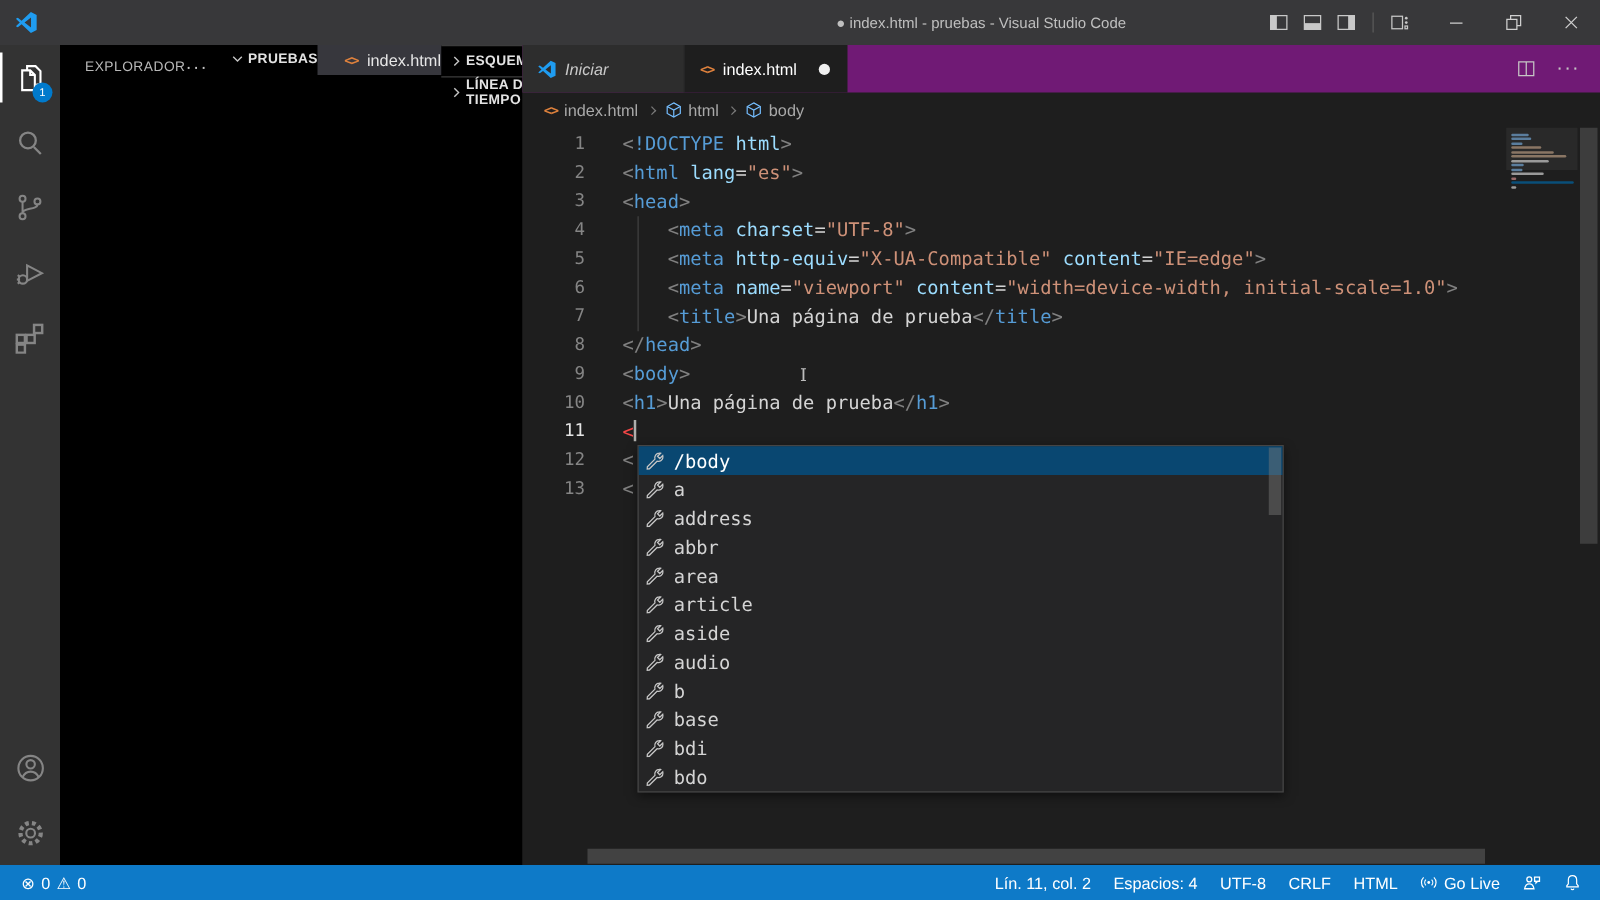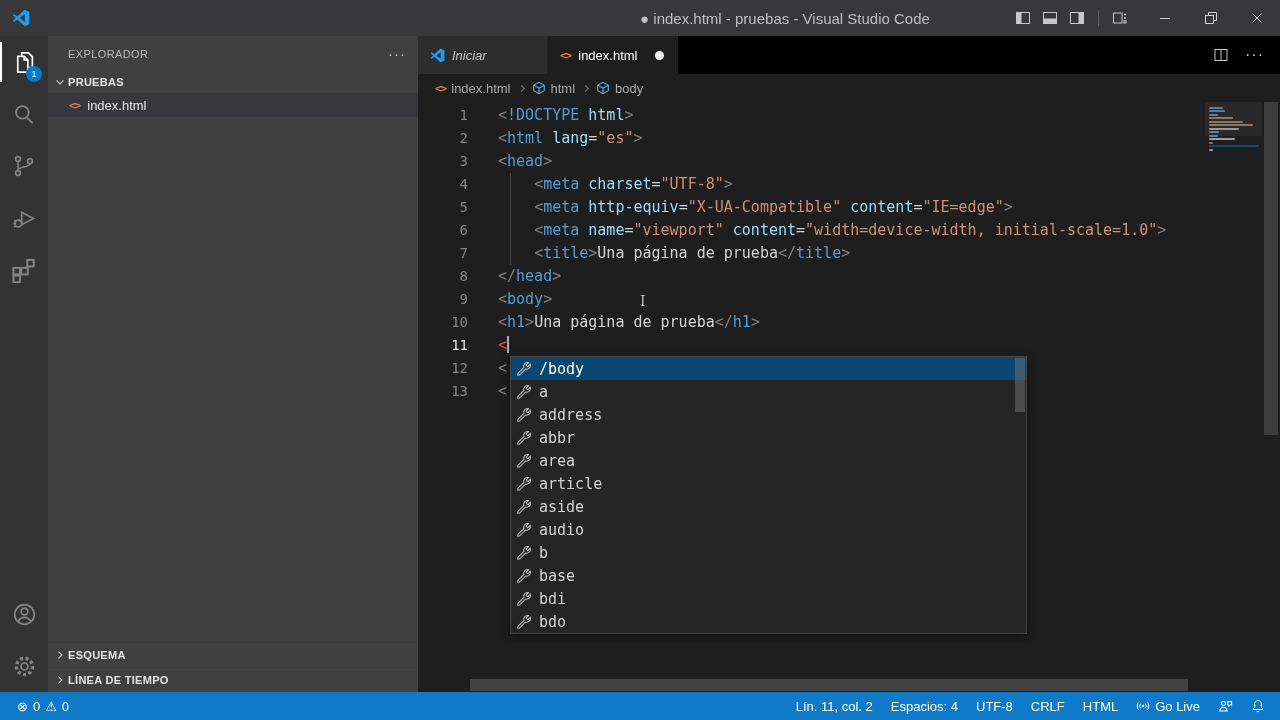--- a/index.html
+++ b/index.html
@@ -7,21 +7,21 @@
     font-family:"Liberation Sans", sans-serif; }
   .window { width:1280px; height:720px; display:flex; flex-direction:column; position:relative; }
 
   
   .titlebar { height:36px; background:#38383a; display:flex; align-items:center;
     color:#cccccc; font-size:13px; flex:none; position:relative; }
   .vscode-logo { width:18px; height:18px; margin:0 10px 0 12px; flex:none; }
   .menubar { display:flex; align-items:center; height:100%; }
   .menu-item { padding:0 9px; height:100%; display:flex; align-items:center; cursor:default; }
   .window-title { position:absolute; left:290px; right:0; text-align:center; color:#bfbfbf;
-    pointer-events:none; font-size:15px; }
+    pointer-events:none; font-size:12px; }
   .titlebar-right { margin-left:auto; display:flex; align-items:center; height:100%; }
   .layout-icons { display:flex; align-items:center; gap:11px; margin-right:14px; color:#c8c8c8; }
   .layout-icons .sep { width:1px; height:16px; background:#5a5a5a; margin:0 2px; }
   .win-btn { width:46px; height:100%; display:flex; align-items:center; justify-content:center;
     color:#cfcfcf; }
   .win-btn svg { display:block; }
 
   
   .main { flex:1; display:flex; min-height:0; }
 
@@ -30,38 +30,38 @@
     align-items:stretch; flex:none; }
   .ab-item { height:52px; display:flex; align-items:center; justify-content:center;
     color:#858585; position:relative; }
   .ab-item.active { color:#ffffff; }
   .ab-item.active::before { content:""; position:absolute; left:0; top:6px; bottom:6px; width:2px; background:#ffffff; }
   .ab-spacer { flex:1; }
   .ab-badge { position:absolute; right:6px; bottom:6px; min-width:16px; height:16px; border-radius:50%;
     background:#007acc; color:#ffffff; font-size:9px; display:flex; align-items:center; justify-content:center; }
 
   
-  .sidebar { width:370px; background:#404040; color:#cccccc; display:flex; flex-direction:column; flex:none; }
+  .sidebar { width:370px; background:#000000; color:#cccccc; display:flex; flex-direction:row; flex:none; }
   .sb-header { height:35px; display:flex; align-items:center; padding:0 12px 0 20px;
     font-size:11px; letter-spacing:.4px; color:#b8b8b8; }
   .sb-header .more { margin-left:auto; color:#c5c5c5; font-size:15px; letter-spacing:1px; }
   .sb-section-row { height:22px; display:flex; align-items:center; padding-left:4px;
     font-size:11px; font-weight:bold; color:#e3e3e3; letter-spacing:.3px; }
   .chev { width:16px; height:16px; display:flex; align-items:center; justify-content:center; color:#c5c5c5; flex:none; }
   .file-row { height:24px; display:flex; align-items:center; padding-left:21px; font-size:13px; color:#e7e7e7; }
   .file-row.selected { background:#37373d; }
   .html-glyph { font-family:"DejaVu Sans Mono", monospace; font-weight:bold; font-size:11px;
     color:#e0823d; letter-spacing:-1px; margin-right:7px; flex:none; }
   .sb-fill { flex:1; }
   .sb-bottom-row { height:25px; display:flex; align-items:center; padding-left:4px;
     font-size:11px; font-weight:bold; color:#e3e3e3; border-top:1px solid #3c3c3c; letter-spacing:.3px; }
 
   
   .editor-col { flex:1; display:flex; flex-direction:column; background:#1e1e1e; min-width:0; }
-  .tabbar { height:38px; background:#000000; display:flex; align-items:stretch; flex:none; }
+  .tabbar { height:38px; background:#701a75; display:flex; align-items:stretch; flex:none; }
   .tab { display:flex; align-items:center; padding:0 12px; font-size:13px; gap:7px; min-width:130px; }
   .tab.inactive { background:#2d2d2d; color:#cfcfcf; border-right:1px solid #252526; }
   .tab.inactive .tab-label { font-style:italic; color:#c9c9c9; }
   .tab.active { background:#1e1e1e; color:#ffffff; }
   .tab-dot { width:9px; height:9px; border-radius:50%; background:#f0f0f0; margin-left:10px; }
   .tab-actions { margin-left:auto; display:flex; align-items:center; gap:16px; padding-right:16px; color:#c5c5c5; }
 
   .breadcrumbs { height:28px; display:flex; align-items:center; padding-left:17px; gap:7px;
     font-size:13px; color:#a9a9a9; flex:none; }
   .bc-chev { width:5px; height:5px; border-right:1px solid #7a7a7a; border-top:1px solid #7a7a7a;

